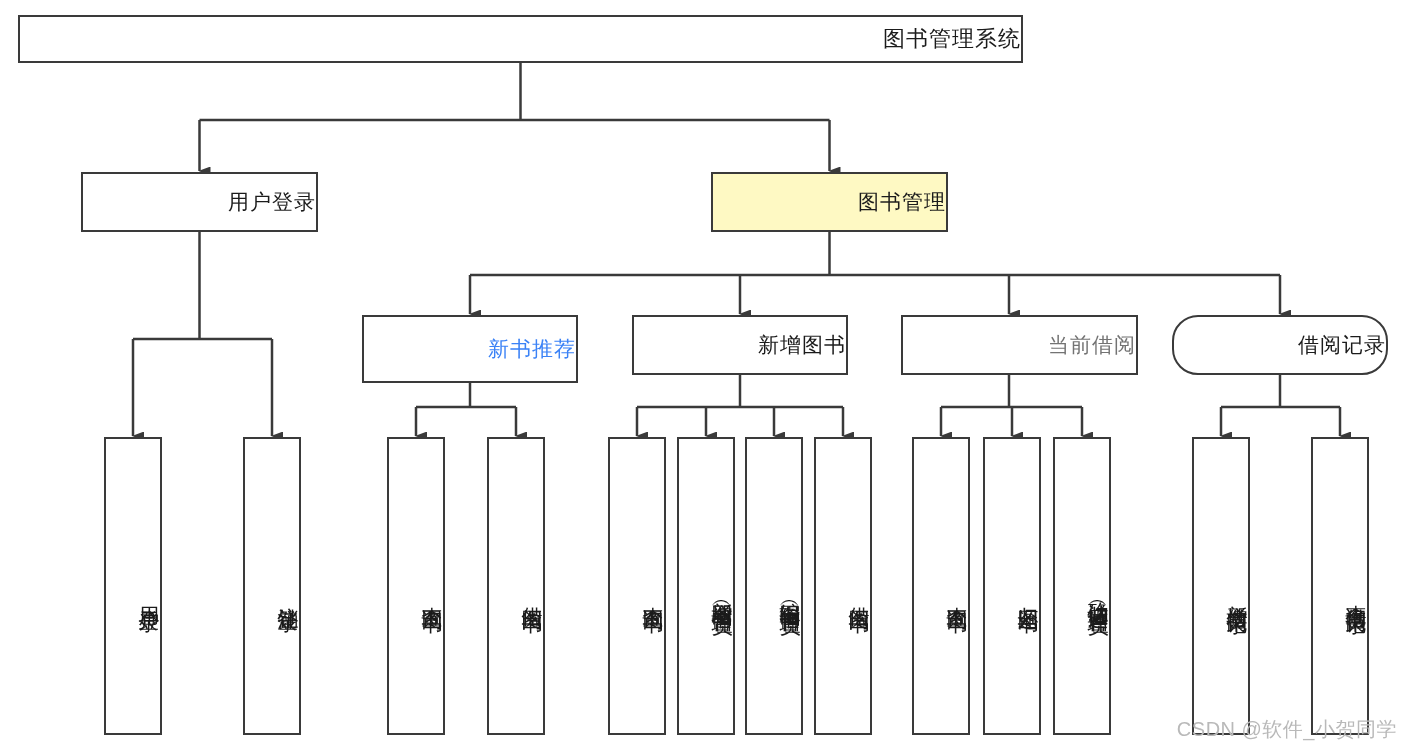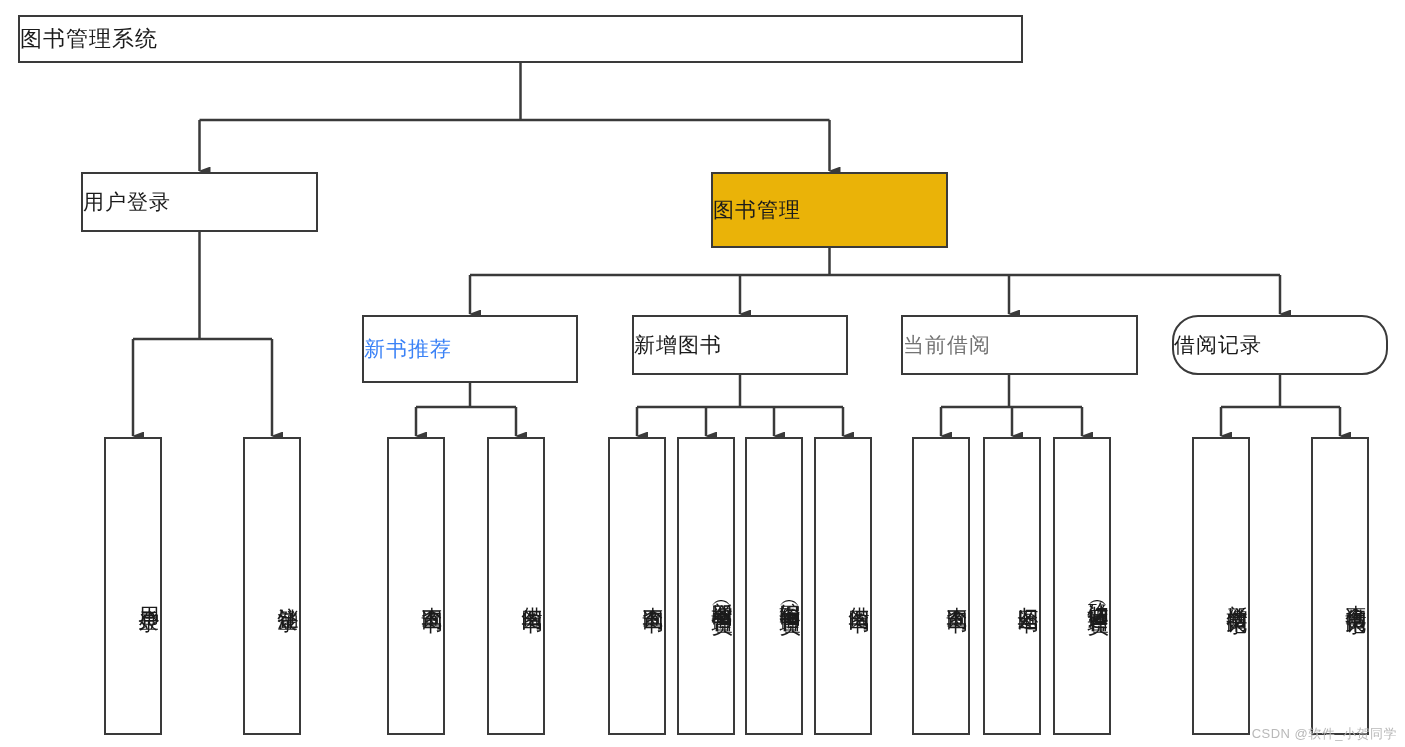--- a/index.html
+++ b/index.html
@@ -13,21 +13,21 @@
   #diagram-root{position:relative;width:1405px;height:747px;}
   svg#edges{position:absolute;left:0;top:0;width:1405px;height:747px;}
 
   .node{
     position:absolute;
     box-sizing:border-box;
     background:#ffffff;
     border:2px solid #3a3a3a;
     display:flex;
     align-items:center;
-    justify-content:flex-start;
+    justify-content:flex-end;
     color:#1b1b1b;
   }
   .node.horiz{
     font-size:21px;
     letter-spacing:1px;
     line-height:1.1;
   }
   .node.vert{
     font-size:21px;
     letter-spacing:2px;
@@ -43,21 +43,21 @@
     writing-mode:vertical-rl;
     text-orientation:upright;
     display:block;
   }
   .node.root{font-size:22px;}
 
   #watermark{
     position:absolute;
     right:8px;
     bottom:4px;
-    font-size:13px;
+    font-size:20px;
     color:#b9b9b9;
     letter-spacing:0.5px;
     white-space:nowrap;
     pointer-events:none;
   }
 </style>
 </head>
 <body>
 
 <div id="diagram-root">
@@ -103,21 +103,21 @@
         <line x1="1340" y1="407" x2="1340" y2="436" stroke="#3a3a3a" stroke-width="2.5" marker-end="url(#arrowhead)"></line>
       </g>
   </svg>
   <div id="node-layer">
       <div class="node horiz root" style="left: 18px; top: 15px; width: 1005px; height: 48px; border-color: rgb(58, 58, 58); background: rgb(255, 255, 255); color: rgb(27, 27, 27);">
         <span>图书管理系统</span>
       </div>
       <div class="node horiz" style="left: 81px; top: 172px; width: 237px; height: 60px; border-color: rgb(58, 58, 58); background: rgb(255, 255, 255); color: rgb(27, 27, 27);">
         <span>用户登录</span>
       </div>
-      <div class="node horiz" style="left: 711px; top: 172px; width: 237px; height: 76px; border-color: rgb(58, 58, 58); background: #eab308; color: rgb(27, 27, 27);">
+      <div class="node horiz" style="left: 711px; top: 172px; width: 237px; height: 60px; border-color: rgb(58, 58, 58); background: #fef9c3; color: rgb(27, 27, 27);">
         <span>图书管理</span>
       </div>
       <div class="node horiz" style="left: 362px; top: 315px; width: 216px; height: 68px; border-color: rgb(58, 58, 58); background: rgb(255, 255, 255); color: #3b82f6;">
         <span>新书推荐</span>
       </div>
       <div class="node horiz" style="left: 632px; top: 315px; width: 216px; height: 60px; border-color: rgb(58, 58, 58); background: rgb(255, 255, 255); color: rgb(27, 27, 27);">
         <span>新增图书</span>
       </div>
       <div class="node horiz" style="left: 901px; top: 315px; width: 237px; height: 60px; border-color: rgb(58, 58, 58); background: rgb(255, 255, 255); color: #737373;">
         <span>当前借阅</span>

